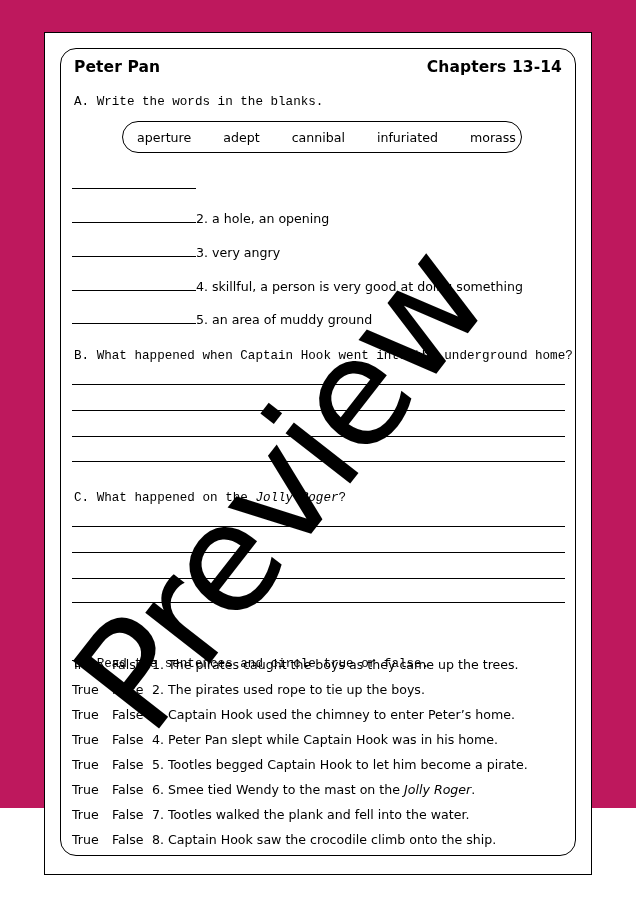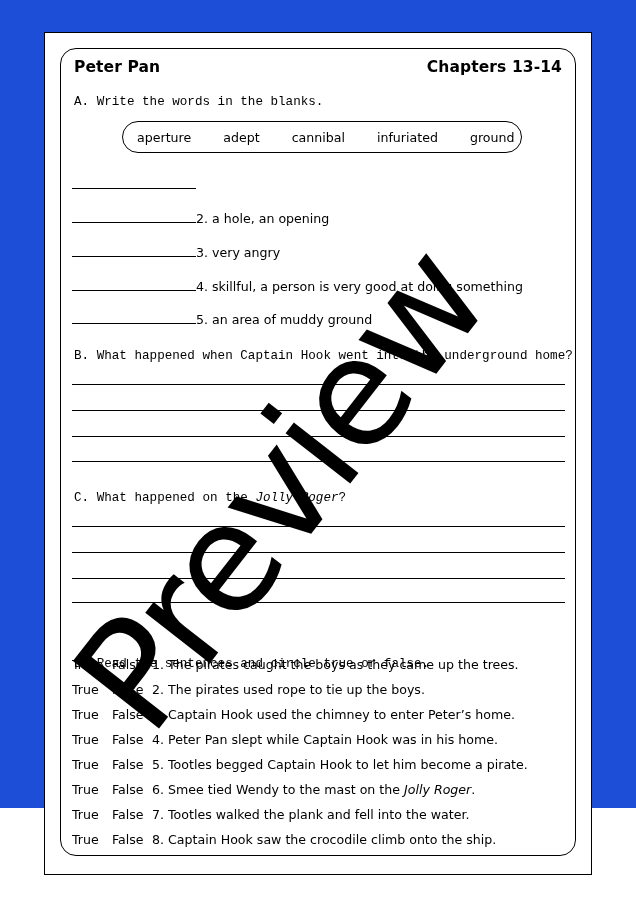--- a/index.html
+++ b/index.html
@@ -12,21 +12,21 @@
     height: 906px;
     font-family: "DejaVu Sans", sans-serif;
     color: #000000;
     overflow: hidden;
   }
 
   #page {
     position: relative;
     width: 636px;
     height: 808px;
-    background: #1d4ed8;
+    background: #be185d;
   }
 
   
   #outer-frame {
     position: absolute;
     left: 44px;
     top: 32px;
     width: 548px;
     height: 843px;
     border: 1px solid #000000;
@@ -177,21 +177,21 @@
     <div class="hdr" id="hdr-title">Peter Pan</div>
     <div class="hdr" id="hdr-chapters">Chapters 13-14</div>
 
     <div class="txt" style="left:74px; top:96px;">A. Write the words in the blanks.</div>
 
     <div id="word-bank">
       <span class="word">aperture</span>
       <span class="word">adept</span>
       <span class="word">cannibal</span>
       <span class="word">infuriated</span>
-      <span class="word">ground</span>
+      <span class="word">morass</span>
     </div>
 
     <div class="vocab-row" style="top:172px;">
       <span class="vocab-blank"></span>
     </div>
     <div class="vocab-row" style="top:206px;">
       <span class="vocab-blank"></span>
       <span class="vocab-def">2. a hole, an opening</span>
     </div>
     <div class="vocab-row" style="top:240px;">

